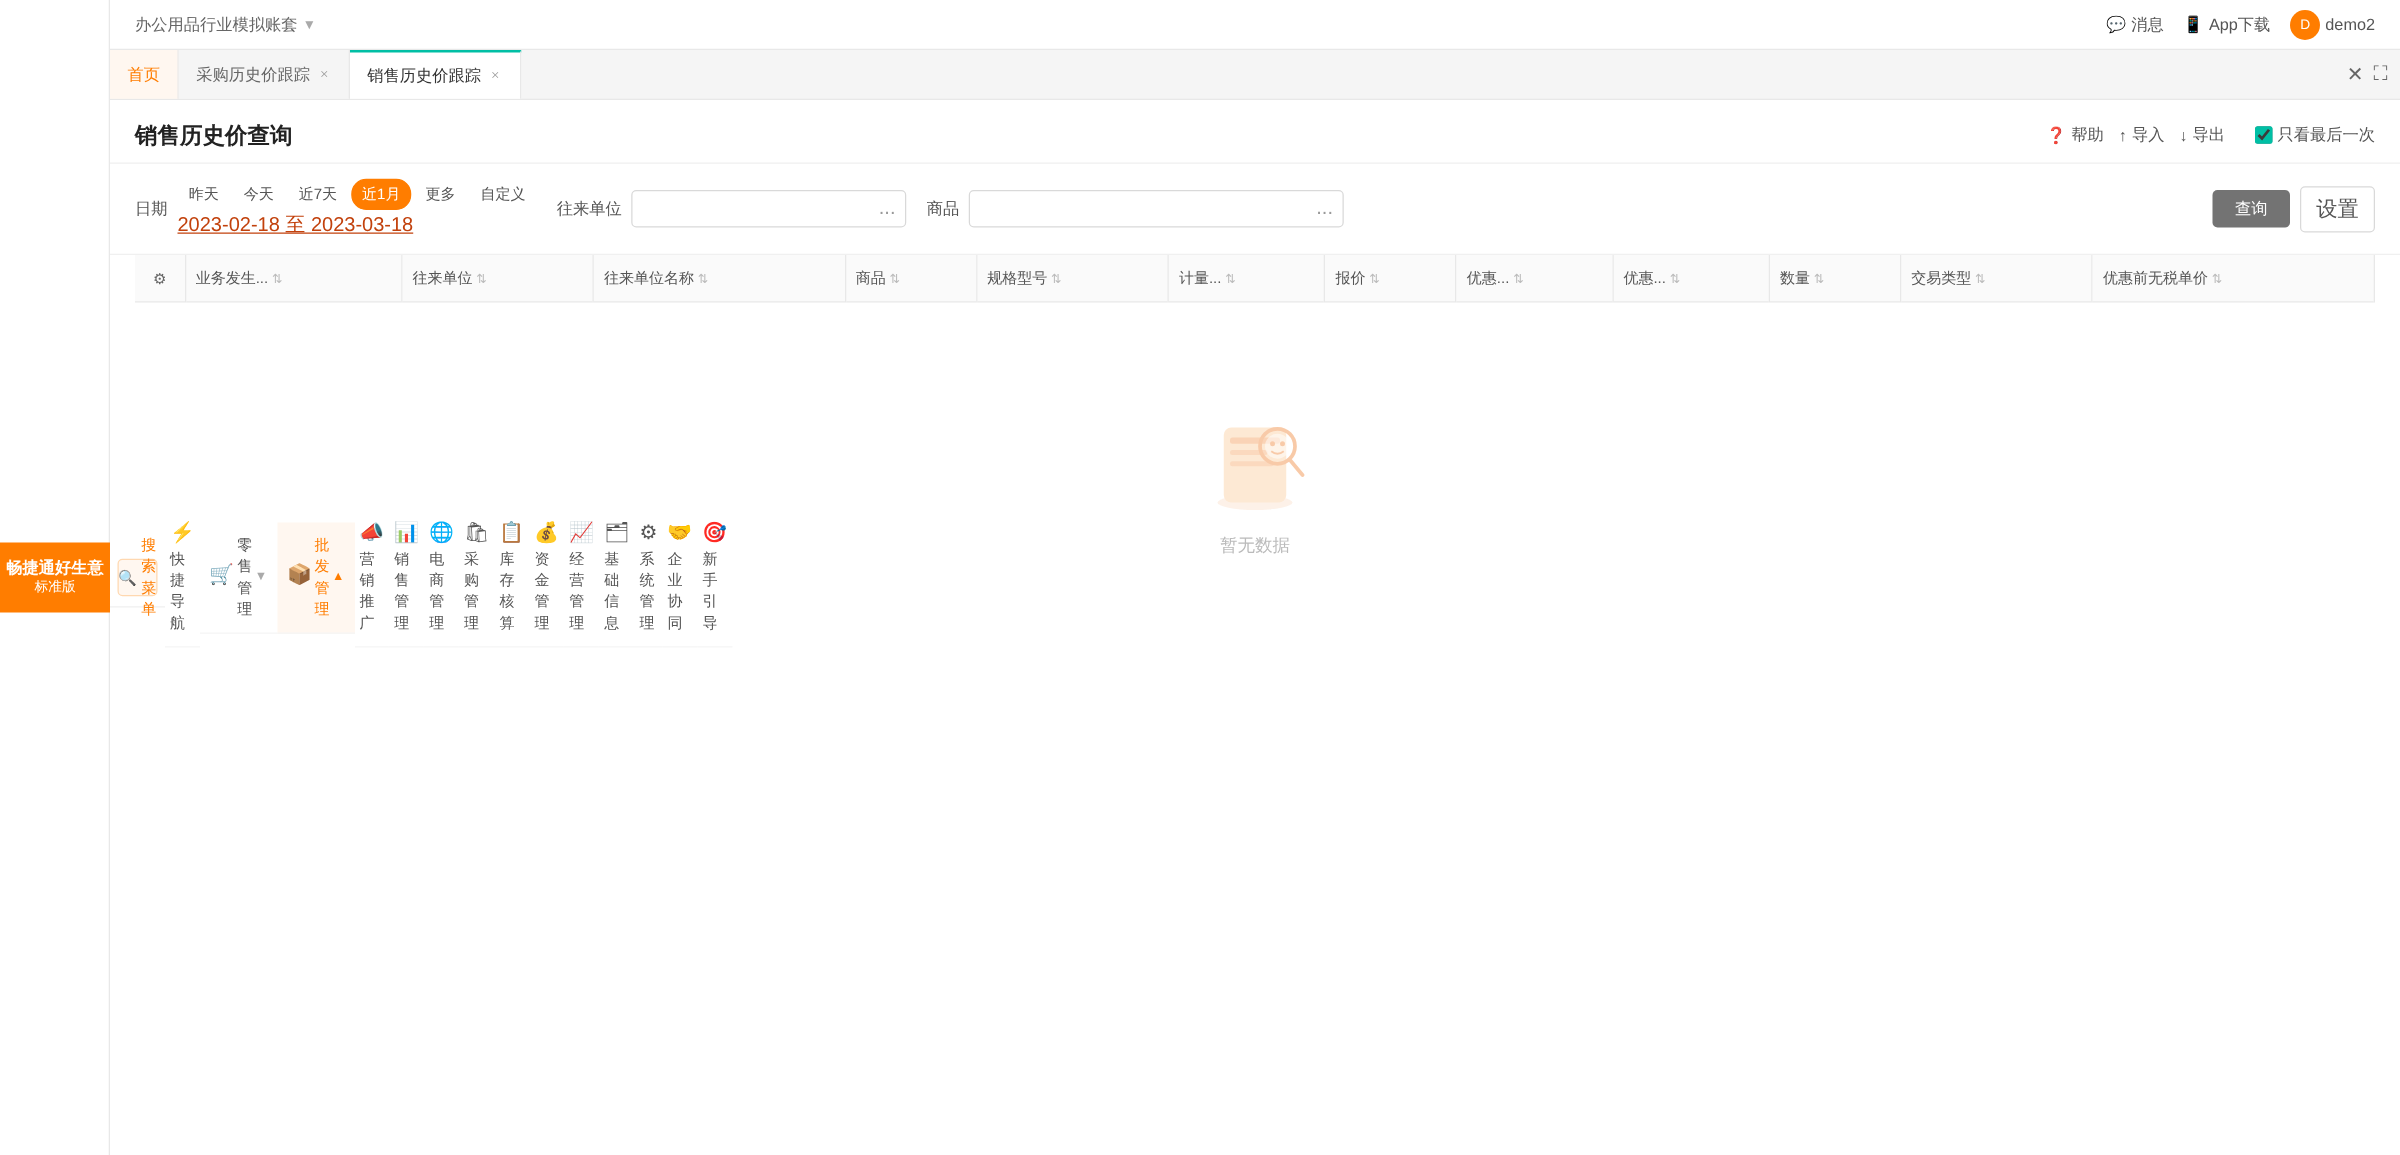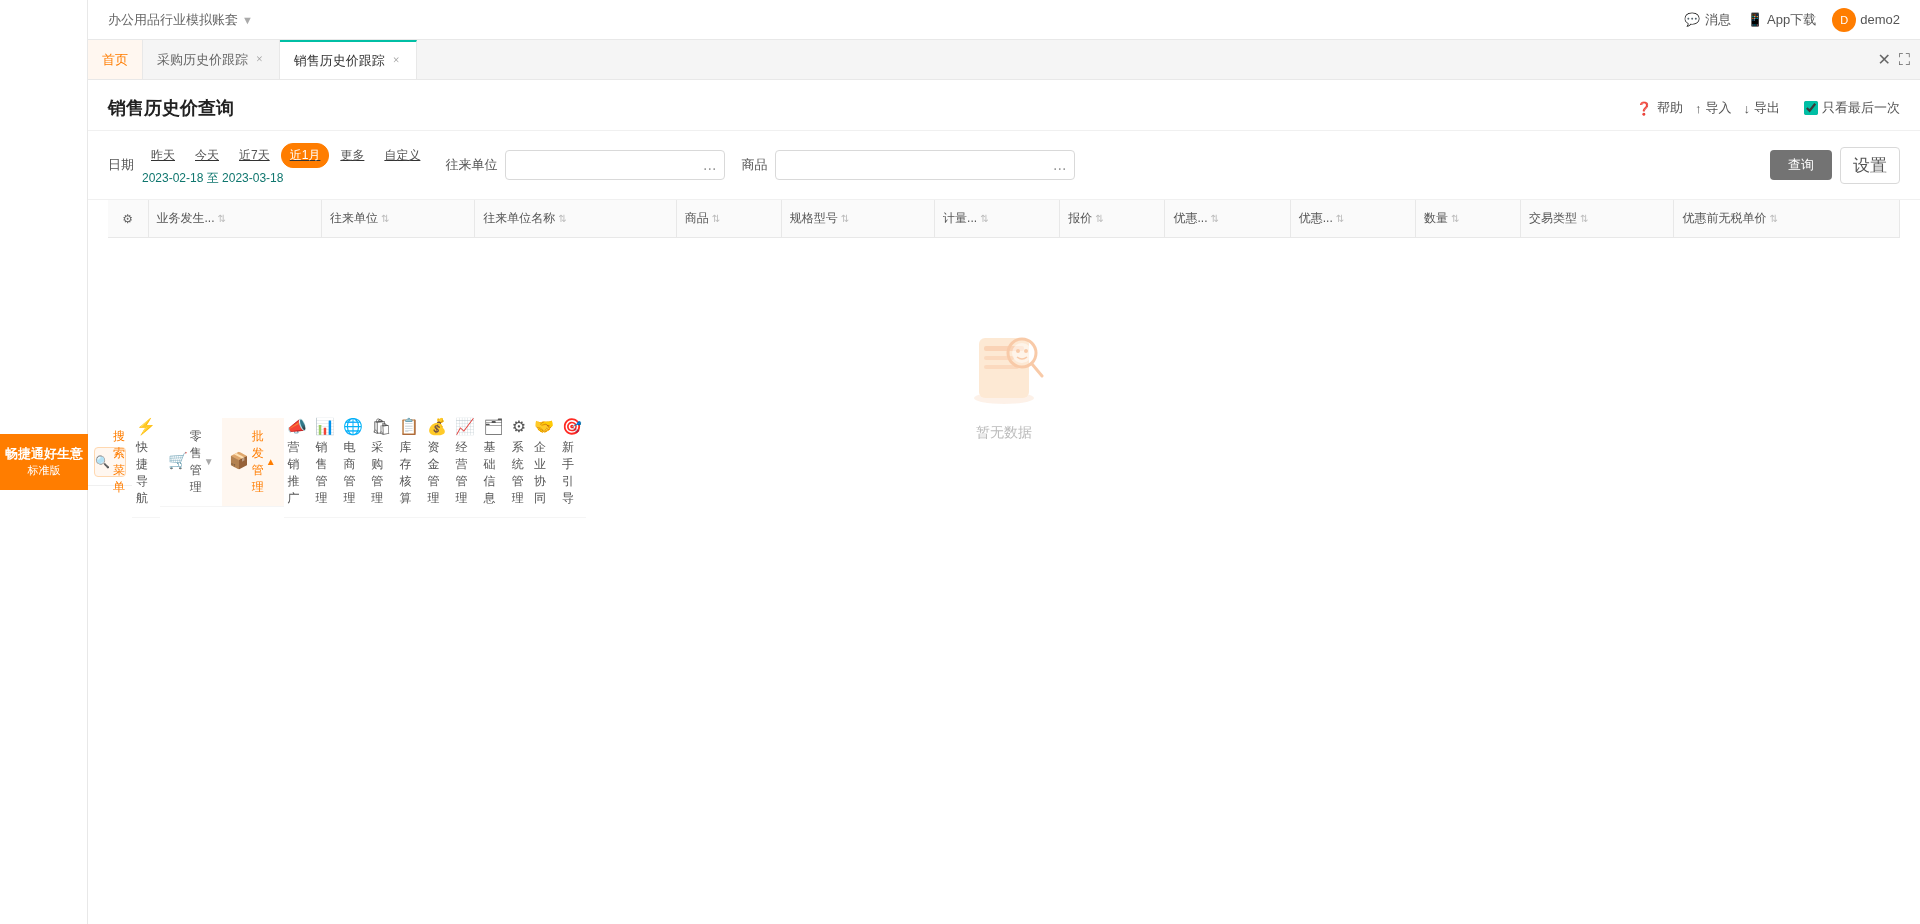--- a/index.html
+++ b/index.html
@@ -97,29 +97,29 @@
     }
 
     
     .filter-bar {
       padding: 12px 20px;
       display: flex; align-items: center; gap: 16px; flex-wrap: wrap;
       border-bottom: 1px solid #f0f0f0;
     }
     .filter-group { display: flex; align-items: center; gap: 8px; }
     .filter-label { font-size: 13px; color: #555; }
-    .date-btns { display: flex; gap: 2px; text-decoration: underline; }
+    .date-btns { display: flex; gap: 2px; }
     .date-btn {
       padding: 3px 8px; border: 1px solid transparent; border-radius: 3px;
       font-size: 12px; cursor: pointer; background: none; color: #555;
     }
     .date-btn.active {
       background: #ff7d00; color: #fff; border-color: #ff7d00; border-radius: 12px;
     }
-    .date-range { font-size: 12px; color: #0f766e; margin-top: 2px; }
+    .date-range { font-size: 16px; color: #c2410c; margin-top: 2px; text-decoration: underline; }
     .filter-input-wrap {
       display: flex; align-items: center; border: 1px solid #d9d9d9;
       border-radius: 4px; min-width: 220px; height: 30px;
       background: #fff; padding: 0 8px; gap: 4px;
     }
     .filter-input-wrap input {
       border: none; outline: none; font-size: 13px; flex: 1; color: #333;
       background: transparent;
     }
     .filter-dots { color: #999; font-size: 16px; cursor: pointer; }

